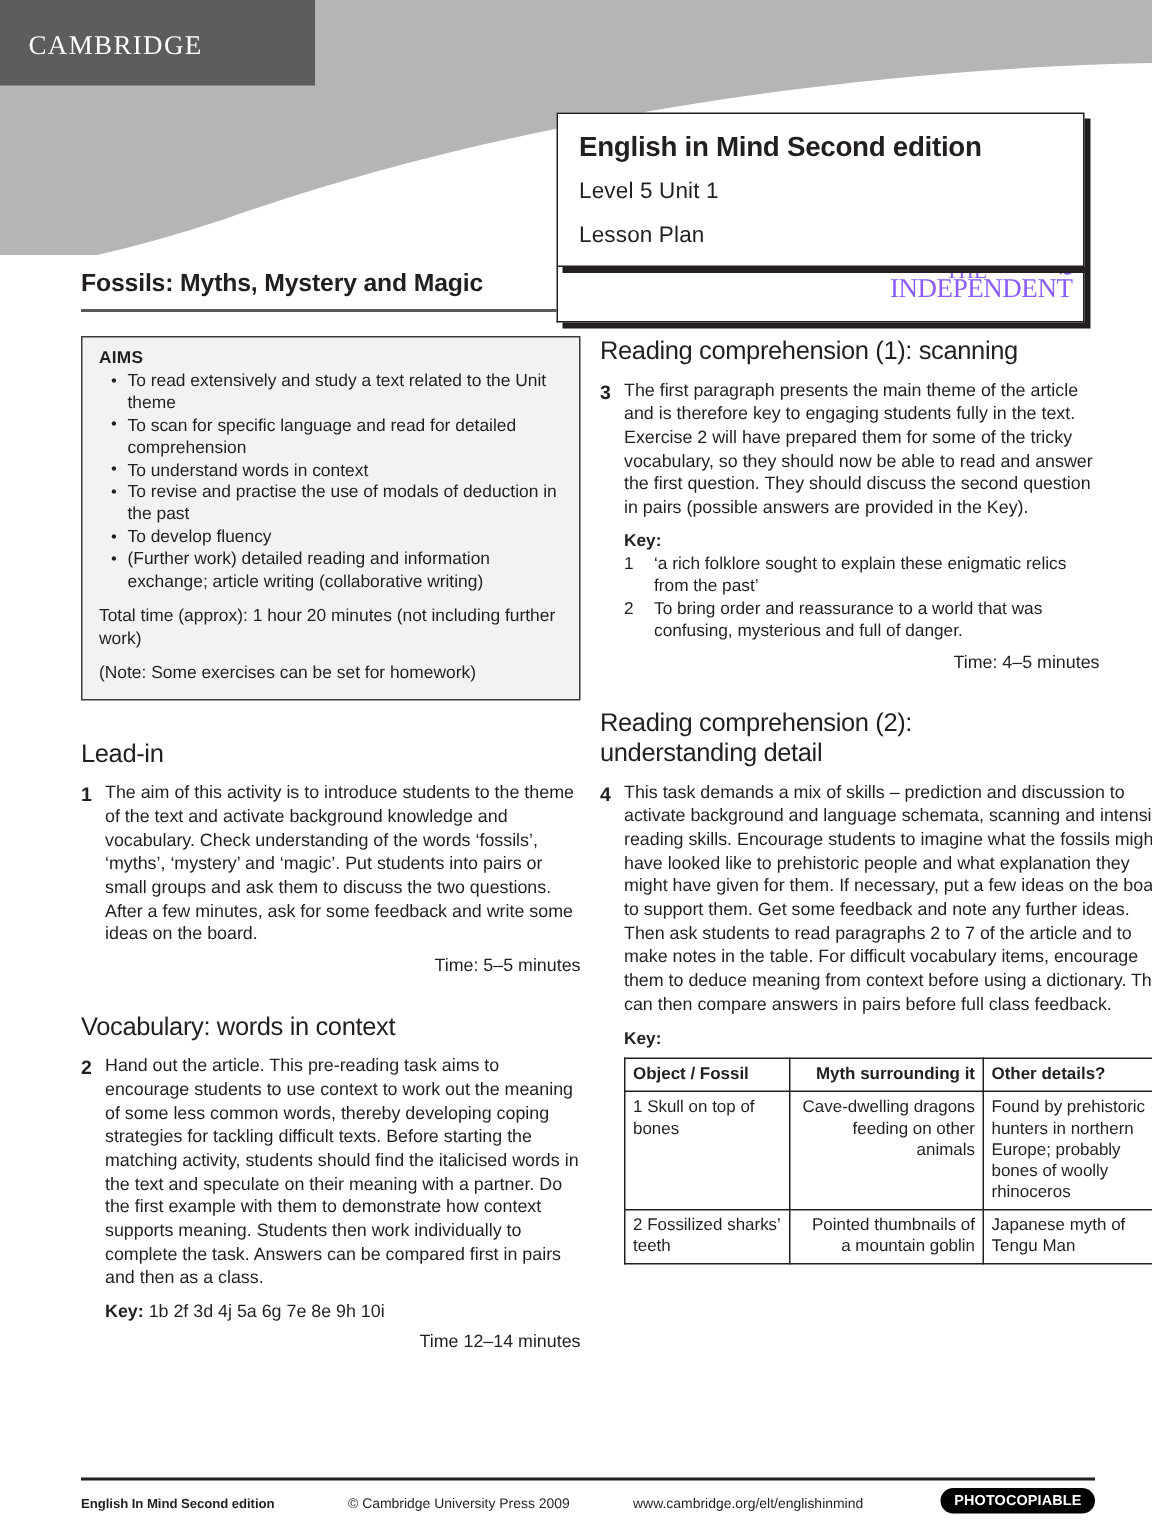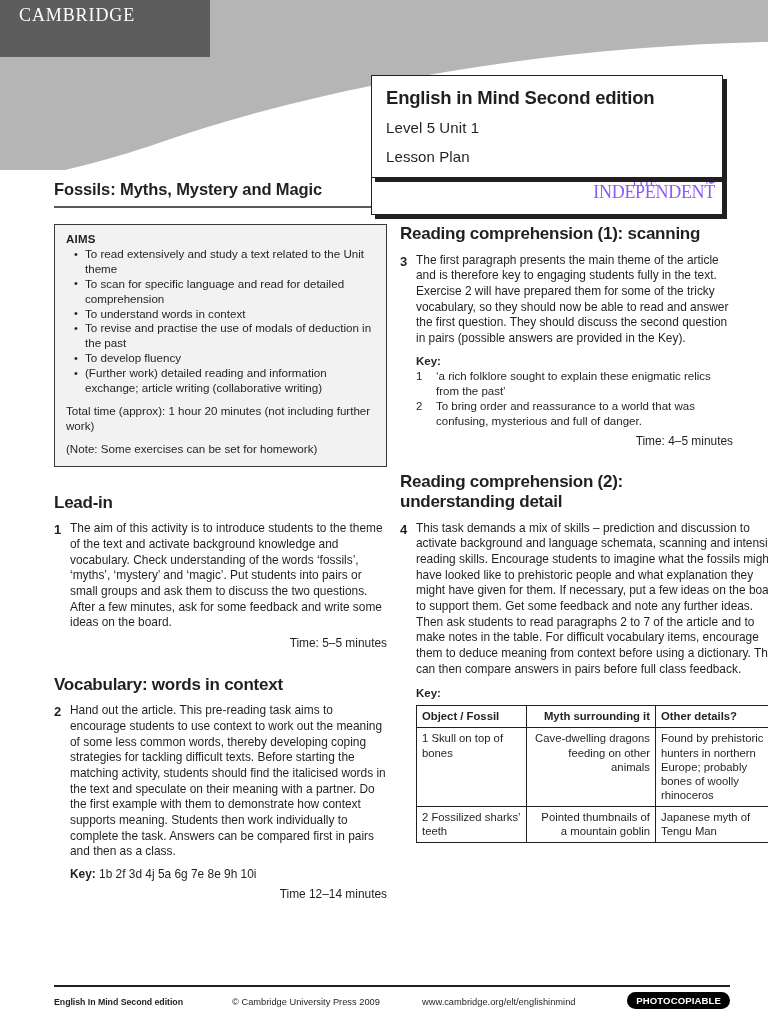--- a/index.html
+++ b/index.html
@@ -25,21 +25,21 @@
     overflow: hidden;
   }
   .header-band svg { display: block; }
 
   .cambridge-logo {
     position: absolute;
     left: 0; top: 0;
     width: 210px; height: 57px;
     background: #5d5d5d;
     display: flex;
-    align-items: flex-start;
+    align-items: center;
   }
   .cambridge-logo .cam-text {
     color: #ffffff;
     font-family: "Liberation Serif", serif;
     font-size: 25px;
     letter-spacing: 0.9px;
     padding-left: 19px;
     font-variant: small-caps;
     text-transform: lowercase;
     line-height: 1;
@@ -175,21 +175,21 @@
   }
   .aims-para {
     font-size: 11.6px;
     line-height: 1.285;
     margin-top: 8px;
   }
 
   
   .sec-h {
     font-size: 17px;
-    font-weight: bold;
+    font-weight: normal;
     letter-spacing: -0.25px;
     line-height: 1.16;
   }
   .sec-h.gap-lg { margin-top: 26px; }
   .sec-h.gap-md { margin-top: 23px; }
 
   
   .item {
     display: flex;
     margin-top: 9px;

